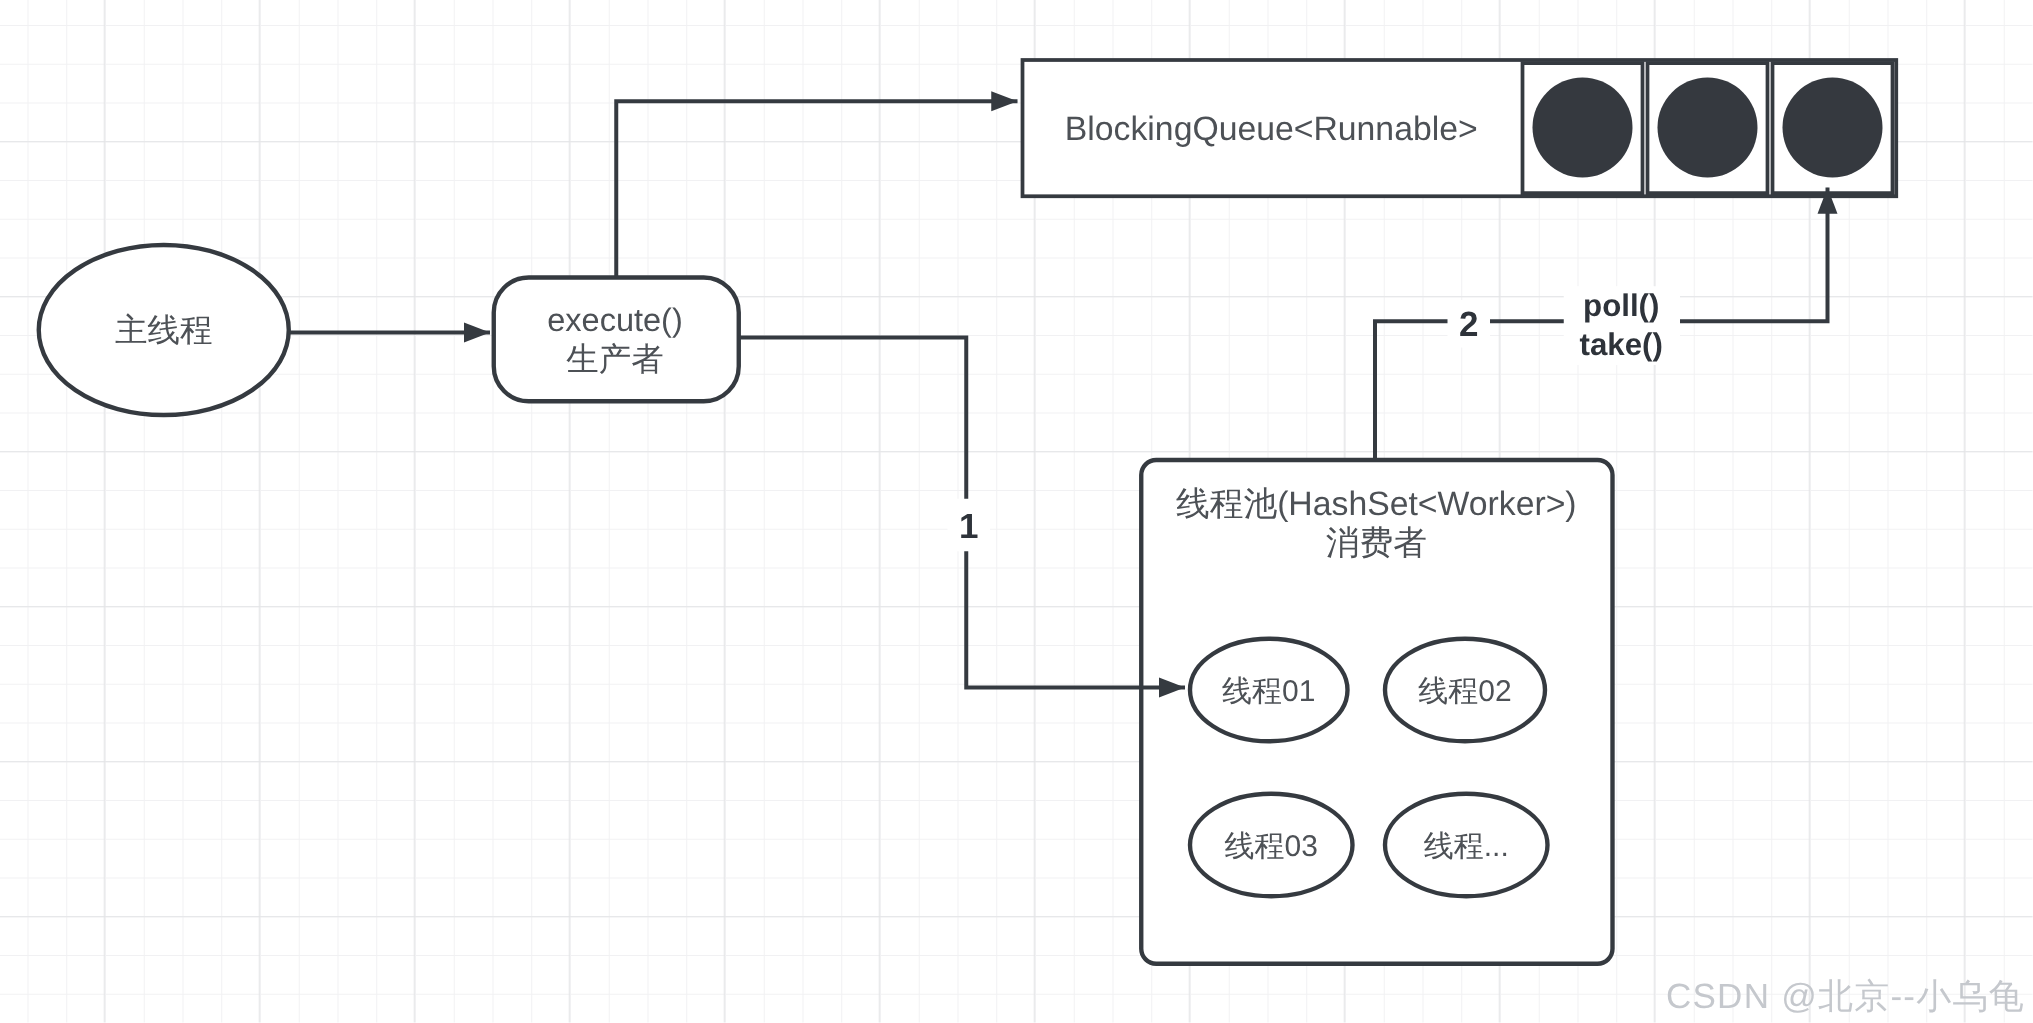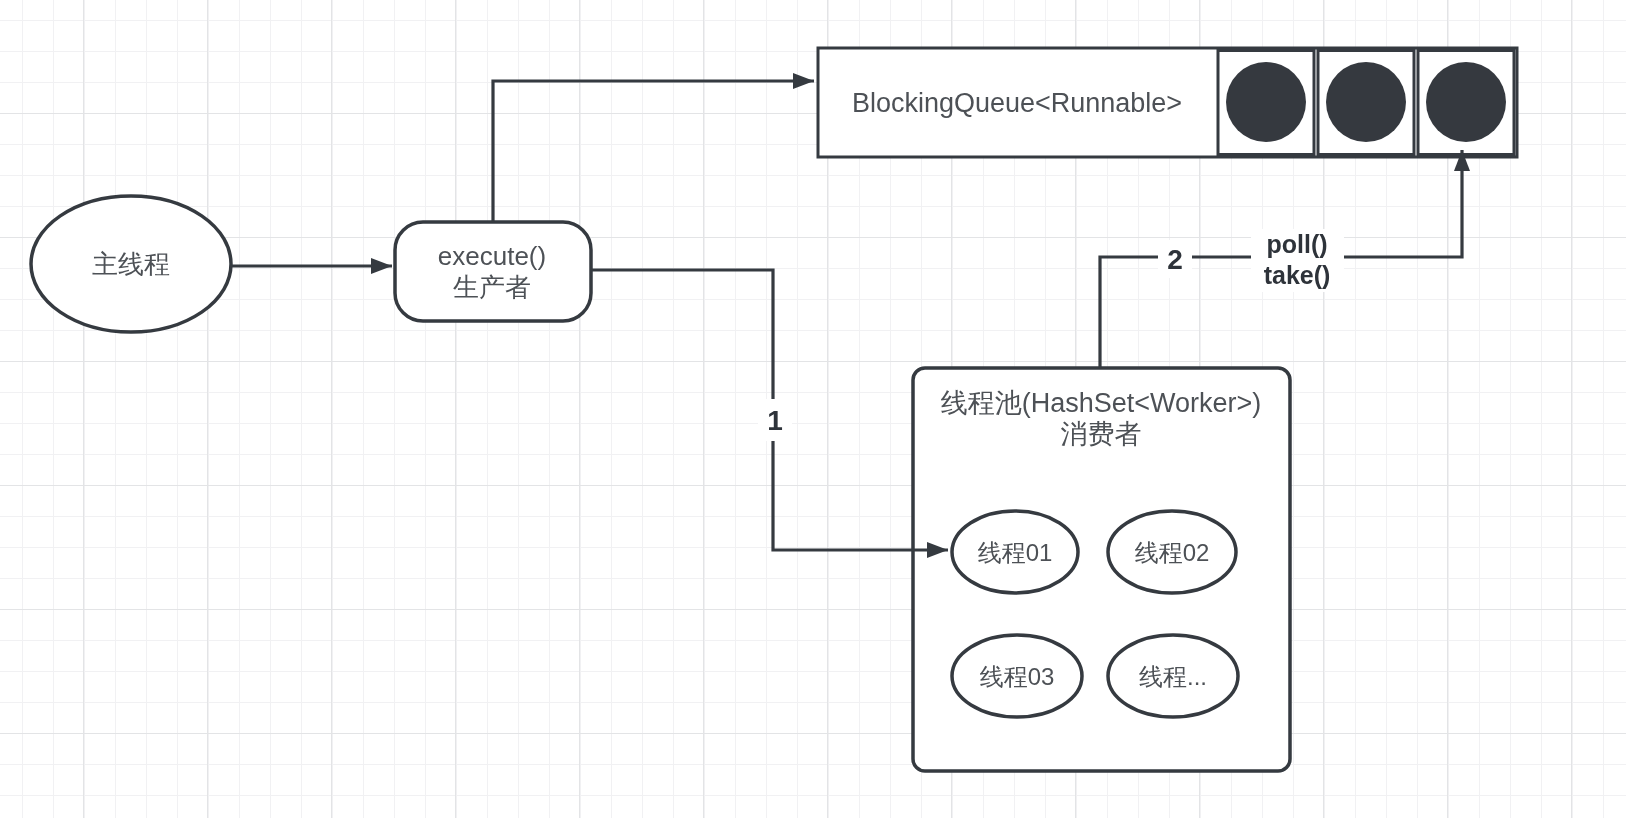--- a/index.html
+++ b/index.html
@@ -120,13 +120,14 @@
     <text class="nt-sm" x="1172" y="561">线程02</text>
     <text class="nt-sm" x="1017" y="685">线程03</text>
     <text class="nt-sm" x="1173" y="685">线程...</text>
 
     <text class="bl bl-num" x="775" y="430">1</text>
     <text class="bl bl-num" x="1175" y="269">2</text>
     <text class="bl bl-call" x="1297" y="253">poll()</text>
     <text class="bl bl-call" x="1297" y="284">take()</text>
   </svg>
 
+  <div id="watermark">CSDN @北京--小乌龟</div>
 </div>
 
 </body></html>

